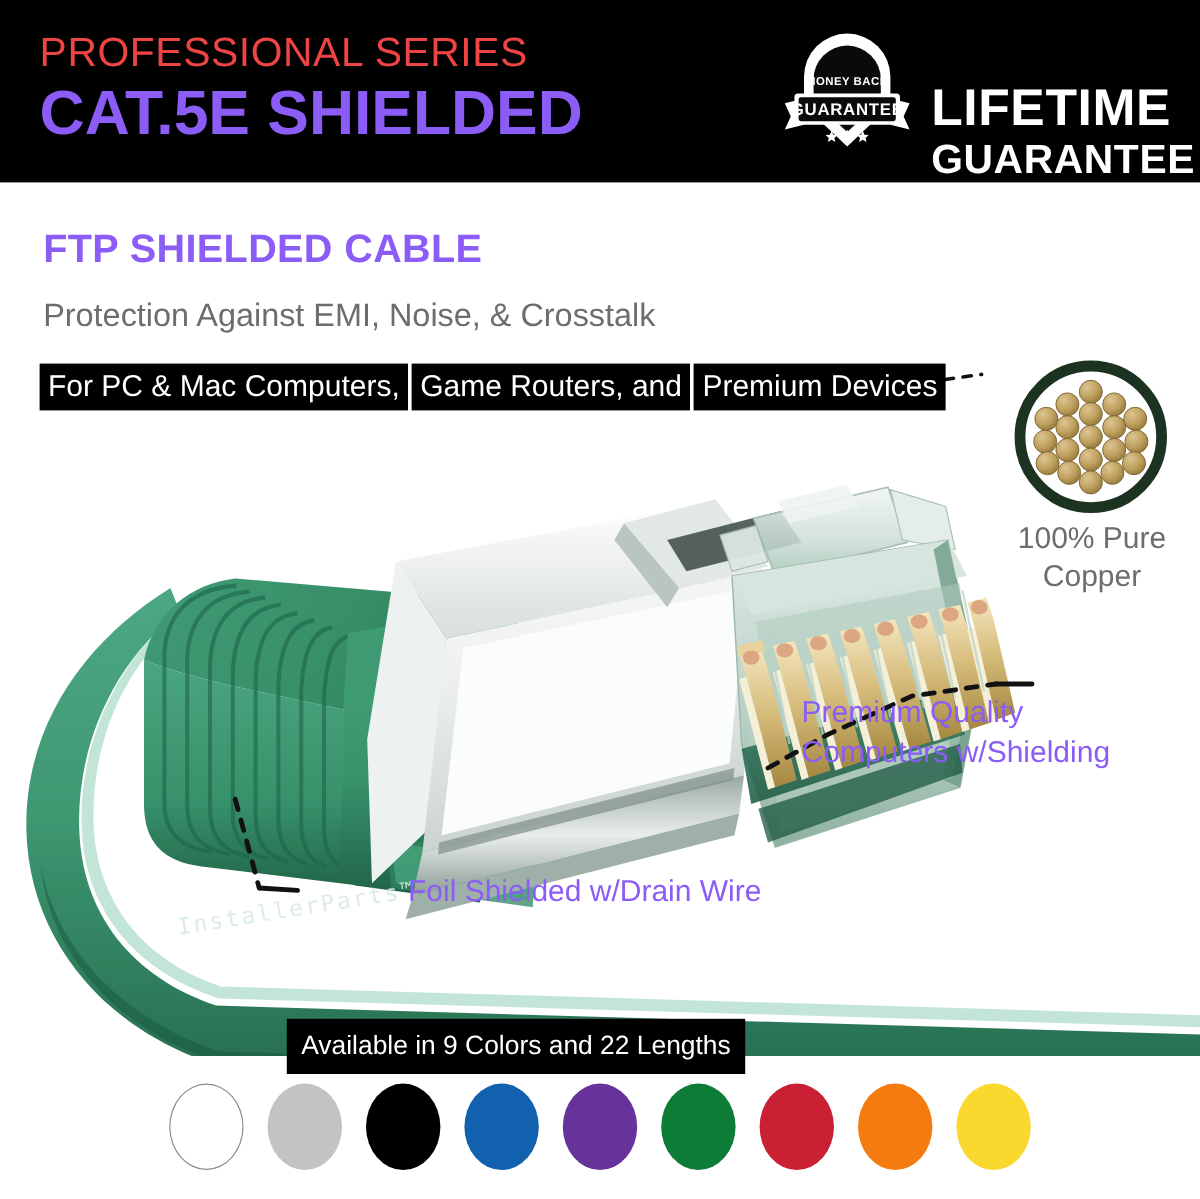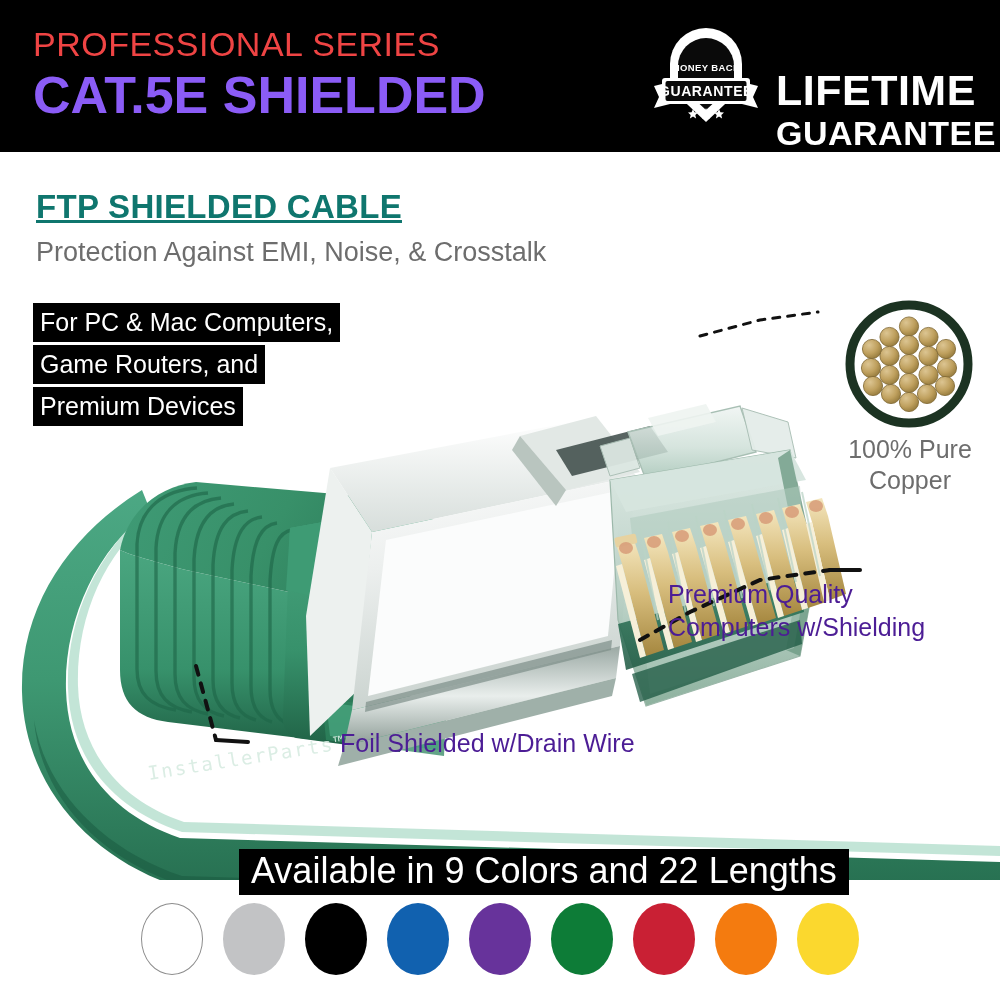--- a/index.html
+++ b/index.html
@@ -80,41 +80,40 @@
   }
 
   
   #subhead {
     position: absolute;
     left: 36px; top: 188px;
   }
   #subhead-title {
     font-size: 33px;
     font-weight: 700;
-    color: #0f766e;
+    color: #8b5cf6;
     line-height: 38px;
     letter-spacing: 0.3px;
     white-space: nowrap;
-    text-decoration: underline;
   }
   #subhead-sub {
     font-size: 27px;
     font-weight: 400;
     color: #6d6d6d;
     line-height: 34px;
     white-space: nowrap;
-    margin-top: 9px;
+    margin-top: 20px;
   }
 
   
   #usecase-list {
     position: absolute;
     left: 33px; top: 303px;
     display: flex;
-    flex-direction: column;
+    flex-direction: row;
     align-items: flex-start;
     gap: 3px;
     z-index: 6;
   }
   .usecase-line {
     background: #000000;
     color: #ffffff;
     font-size: 25px;
     line-height: 32px;
     padding: 3px 7px 4px 7px;
@@ -161,34 +160,34 @@
     opacity: 0.92;
     z-index: 4;
     pointer-events: none;
   }
 
   
   .callout-text {
     position: absolute;
     font-size: 25px;
     line-height: 33px;
-    color: #4c1d95;
+    color: #8b5cf6;
     z-index: 6;
     white-space: nowrap;
   }
   #callout-premium { left: 668px; top: 578px; }
   #callout-foil { left: 340px; top: 727px; }
 
   
   #availability-banner {
     position: absolute;
     left: 239px; top: 849px;
     background: #000000;
     color: #ffffff;
-    font-size: 36px;
+    font-size: 22px;
     line-height: 36px;
     padding: 4px 12px 6px 12px;
     white-space: nowrap;
     z-index: 7;
   }
 
   
   #color-swatches {
     position: absolute;
     left: 0; top: 903px;

